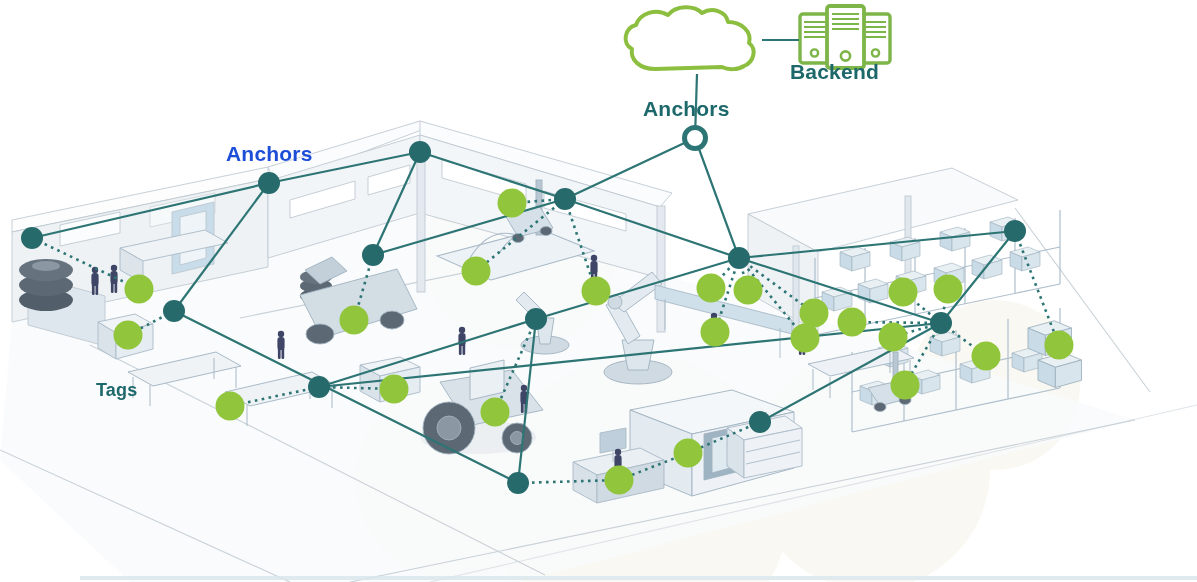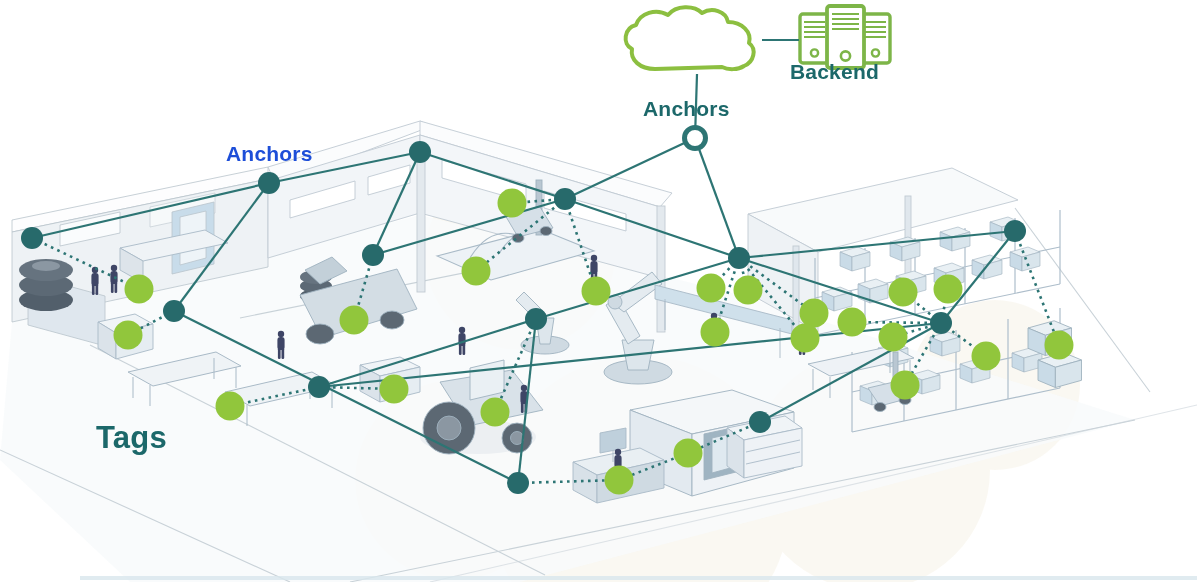--- a/index.html
+++ b/index.html
@@ -365,16 +365,16 @@
         <circle cx="174" cy="311" r="11" fill="#276a6b"></circle>
         <circle cx="319" cy="387" r="11" fill="#276a6b"></circle>
         <circle cx="536" cy="319" r="11" fill="#276a6b"></circle>
         <circle cx="518" cy="483" r="11" fill="#276a6b"></circle>
         <circle cx="760" cy="422" r="11" fill="#276a6b"></circle>
         <circle cx="695" cy="138" r="10.5" fill="#ffffff" stroke="#2d7574" stroke-width="5"></circle>
       </g>
   </svg>
 
   <div class="diagram-label" style="left: 226px; top: 142px; color: #1d4ed8;">Anchors</div>
-  <div class="diagram-label" style="left: 96px; top: 380px; font-size: 31px; color: rgb(28, 104, 106); margin-top: 40px;">Tags</div>
+  <div class="diagram-label" style="left: 96px; top: 380px; font-size: 18px; color: rgb(28, 104, 106);">Tags</div>
   <div class="diagram-label" style="left: 643px; top: 97px; color: rgb(28, 104, 106);">Anchors</div>
   <div class="diagram-label" style="left: 790px; top: 60px; color: rgb(28, 104, 106);">Backend</div>
 </div>
 
 </body></html>

